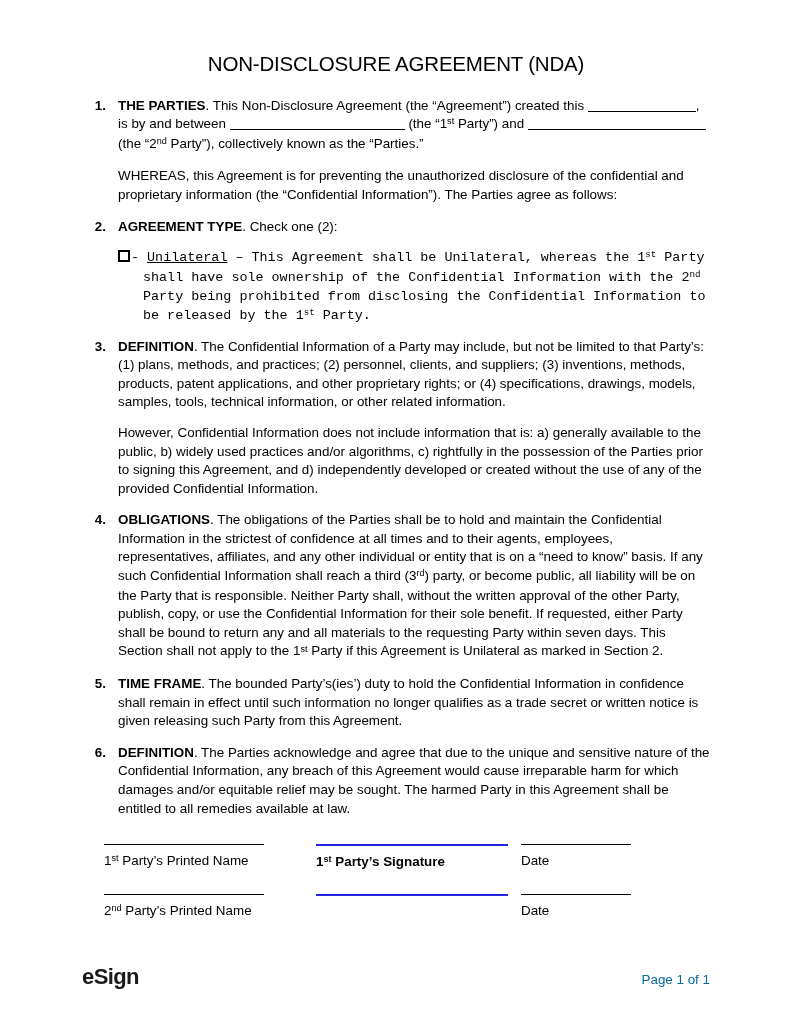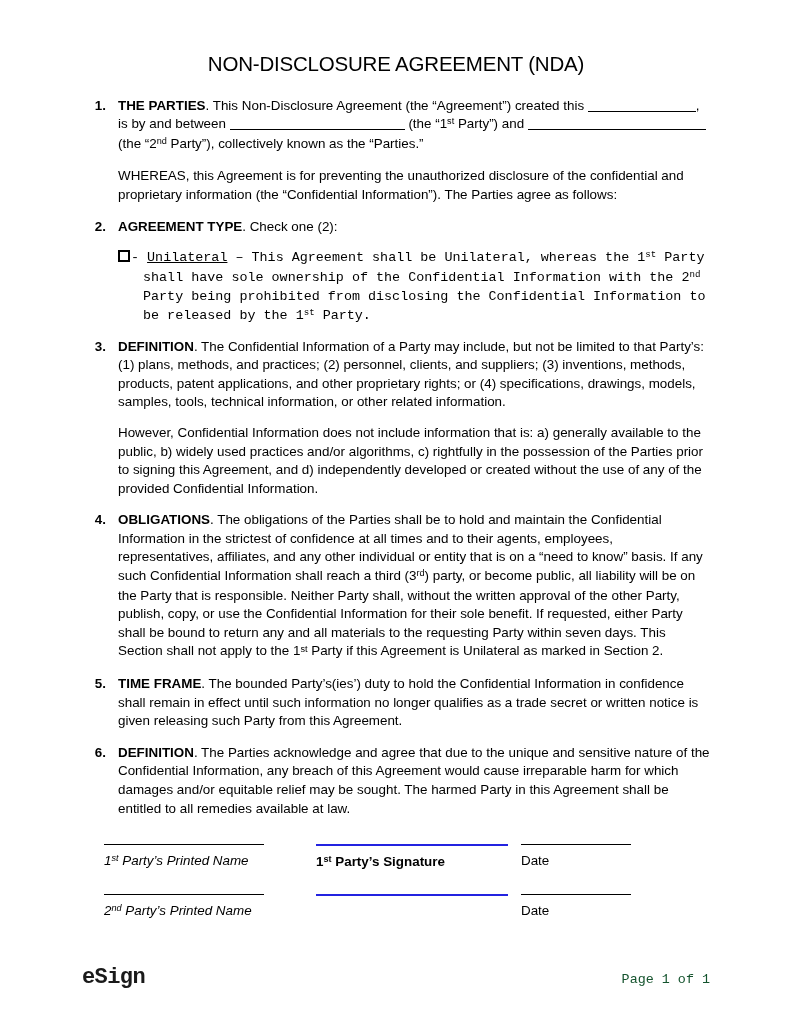--- a/index.html
+++ b/index.html
@@ -117,21 +117,21 @@
   .sig-block {
     margin-top: 26px;
     padding-left: 22px;
   }
   .sig-row {
     display: flex;
     align-items: flex-start;
     margin-bottom: 22px;
   }
   .sig-col { margin-right: 0; }
-  .sig-col.name  { width: 212px; font-style: italic; }
+  .sig-col.name  { width: 212px; }
   .sig-col.sign  { width: 205px; }
   .sig-col.date  { width: 140px; }
 
   .sig-line {
     height: 0;
     border-bottom: 1.5px solid #000000;
     margin-bottom: 7px;
   }
   .sig-line.name-line { width: 160px; }
   .sig-line.sign-line { width: 192px; border-bottom: 2px solid #2323e0; }
@@ -145,31 +145,30 @@
 
   
   .footer {
     position: absolute;
     left: 82px;
     right: 82px;
     bottom: 34px;
     display: flex;
     align-items: baseline;
     justify-content: space-between;
-    font-family: Liberation Mono, monospace;
   }
   .brand {
     font-size: 22px;
     font-weight: bold;
     letter-spacing: -0.6px;
     color: #1a1a1a;
   }
   .page-num {
     font-size: 13.4px;
-    color: #14532d;
+    color: #0369a1;
     margin-top: 36px;
   }
 </style>
 </head>
 <body>
 
 <div class="page">
 
   <h1 class="doc-title">NON-DISCLOSURE AGREEMENT (NDA)</h1>
 

